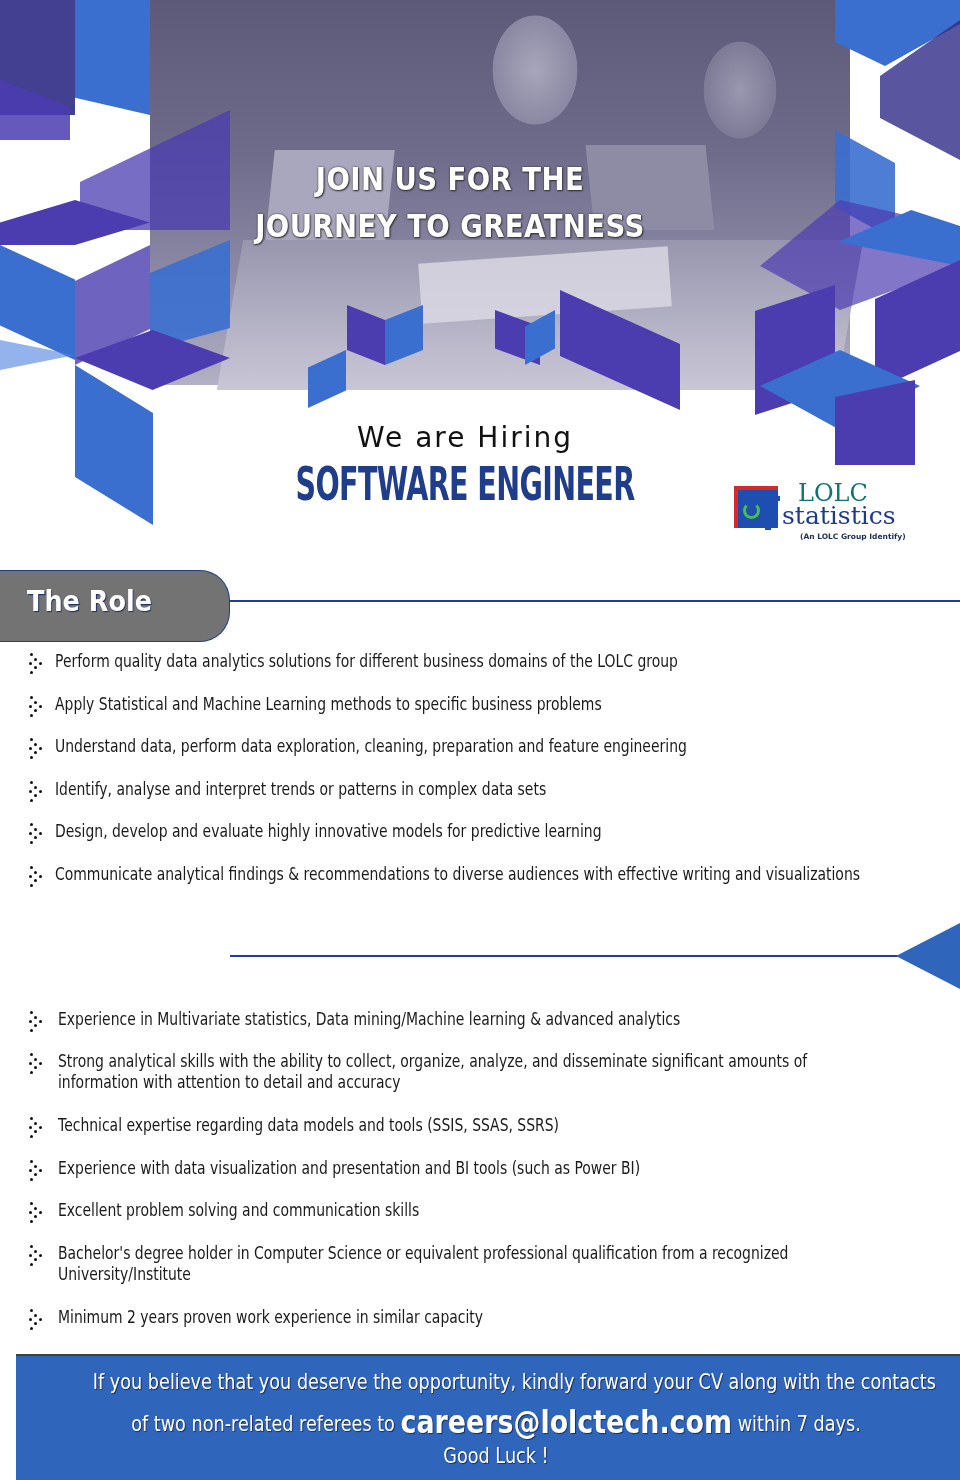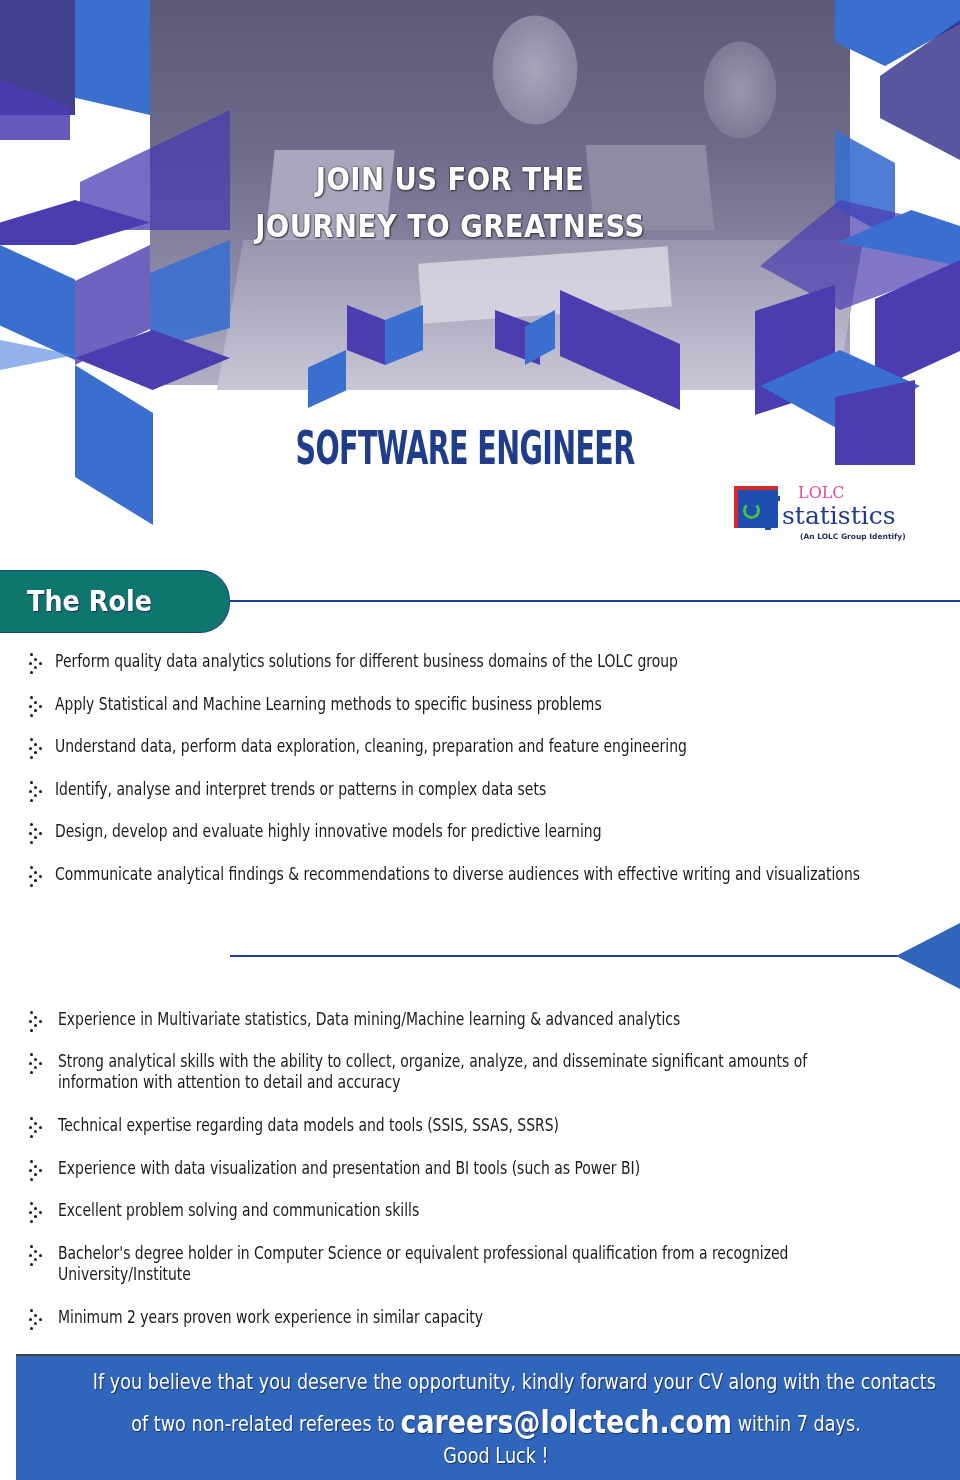--- a/index.html
+++ b/index.html
@@ -46,29 +46,29 @@
     margin-left: -100px; margin-right: -100px;
   }
   .hiring-sub { font-family: "DejaVu Sans", sans-serif; font-size: 25px; color: #1a1a2a; letter-spacing: 1px; line-height: 30px; font-weight: 300; }
 
   .logo { position: absolute; left: 734px; top: 482px; width: 210px; height: 60px; }
   .logo-mark { position: absolute; left: 0; top: 4px; width: 44px; height: 42px; background: #d42a2a; }
   .logo-mark .inner { position: absolute; left: 4px; top: 4px; width: 40px; height: 38px; background: #1e4fb0; }
   .logo-mark .ring { position: absolute; left: 9px; top: 16px; width: 17px; height: 17px; border: 3px solid #46c04a; border-radius: 50%; border-top-color: transparent; }
   .logo-mark .tbar { position: absolute; left: 22px; top: 10px; width: 24px; height: 5px; background: #1e4fb0; }
   .logo-mark .tstem { position: absolute; left: 31px; top: 12px; width: 6px; height: 32px; background: #1e4fb0; }
-  .logo-lolc { position: absolute; left: 64px; top: -2px; font-family: "DejaVu Serif", serif; font-size: 16px; color: #ec4899; line-height: 26px; }
+  .logo-lolc { position: absolute; left: 64px; top: -2px; font-family: "DejaVu Serif", serif; font-size: 24px; color: #0f766e; line-height: 26px; }
   .logo-tech { position: absolute; left: 48px; top: 20px; font-family: "DejaVu Serif", serif; font-size: 25px; color: #1e3a8a; line-height: 28px; }
   .logo-sub { position: absolute; left: 66px; top: 50px; font-family: "DejaVu Sans", sans-serif; font-size: 7.5px; color: #1e2a5a; font-weight: bold; }
 
   
   .section-header { position: absolute; left: 0; width: 960px; height: 62px; }
   .section-pill {
-    position: absolute; left: 0; top: 0; width: 230px; height: 63px;
-    background: #0f766e; border-radius: 0 30px 30px 0; border: 1px solid #1f3f85; border-left: none;
+    position: absolute; left: 0; top: 0; width: 230px; height: 72px;
+    background: #737373; border-radius: 0 30px 30px 0; border: 1px solid #1f3f85; border-left: none;
   }
   .section-pill span {
     position: absolute; left: 27px; top: 12px; color: #fff; font-family: "DejaVu Sans", sans-serif; font-weight: bold;
     font-size: 29px; line-height: 36px; transform: scaleX(0.88); transform-origin: left center;
     text-shadow: 1px 1px 1px #1a2d5e;
   }
   .section-line { position: absolute; left: 230px; top: 30px; right: 0; height: 2px; background: #1f3f92; }
   .section-tri { position: absolute; right: 0; top: -2px; width: 0; height: 0; border-top: 33px solid transparent; border-bottom: 33px solid transparent; border-right: 64px solid #2f66bc; }
 
   .list { position: absolute; left: 0; width: 960px; list-style: none; }
@@ -139,20 +139,21 @@
   <div class="cube c-indigo" style="left:875px;top:260px;width:85px;height:130px;clip-path:polygon(0 30%,100% 0,100% 70%,0 100%);"></div>
   <div class="cube c-blue" style="left:760px;top:350px;width:160px;height:80px;clip-path:polygon(0 45%,50% 0,100% 45%,50% 100%);"></div>
   <div class="cube c-indigo" style="left:835px;top:380px;width:80px;height:85px;clip-path:polygon(0 20%,100% 0,100% 100%,0 100%);"></div>
 
   <div class="hero-title">
     <div>JOIN US FOR THE</div>
     <div>JOURNEY TO GREATNESS</div>
   </div>
 
   <div class="hiring">
+    <div class="hiring-we">We are Hiring</div>
     <div class="hiring-role">SOFTWARE ENGINEER</div>
   </div>
 
   <div class="logo">
     <div class="logo-mark">
       <div class="inner"></div>
       <div class="ring"></div>
       <div class="tbar"></div>
       <div class="tstem"></div>
     </div>

